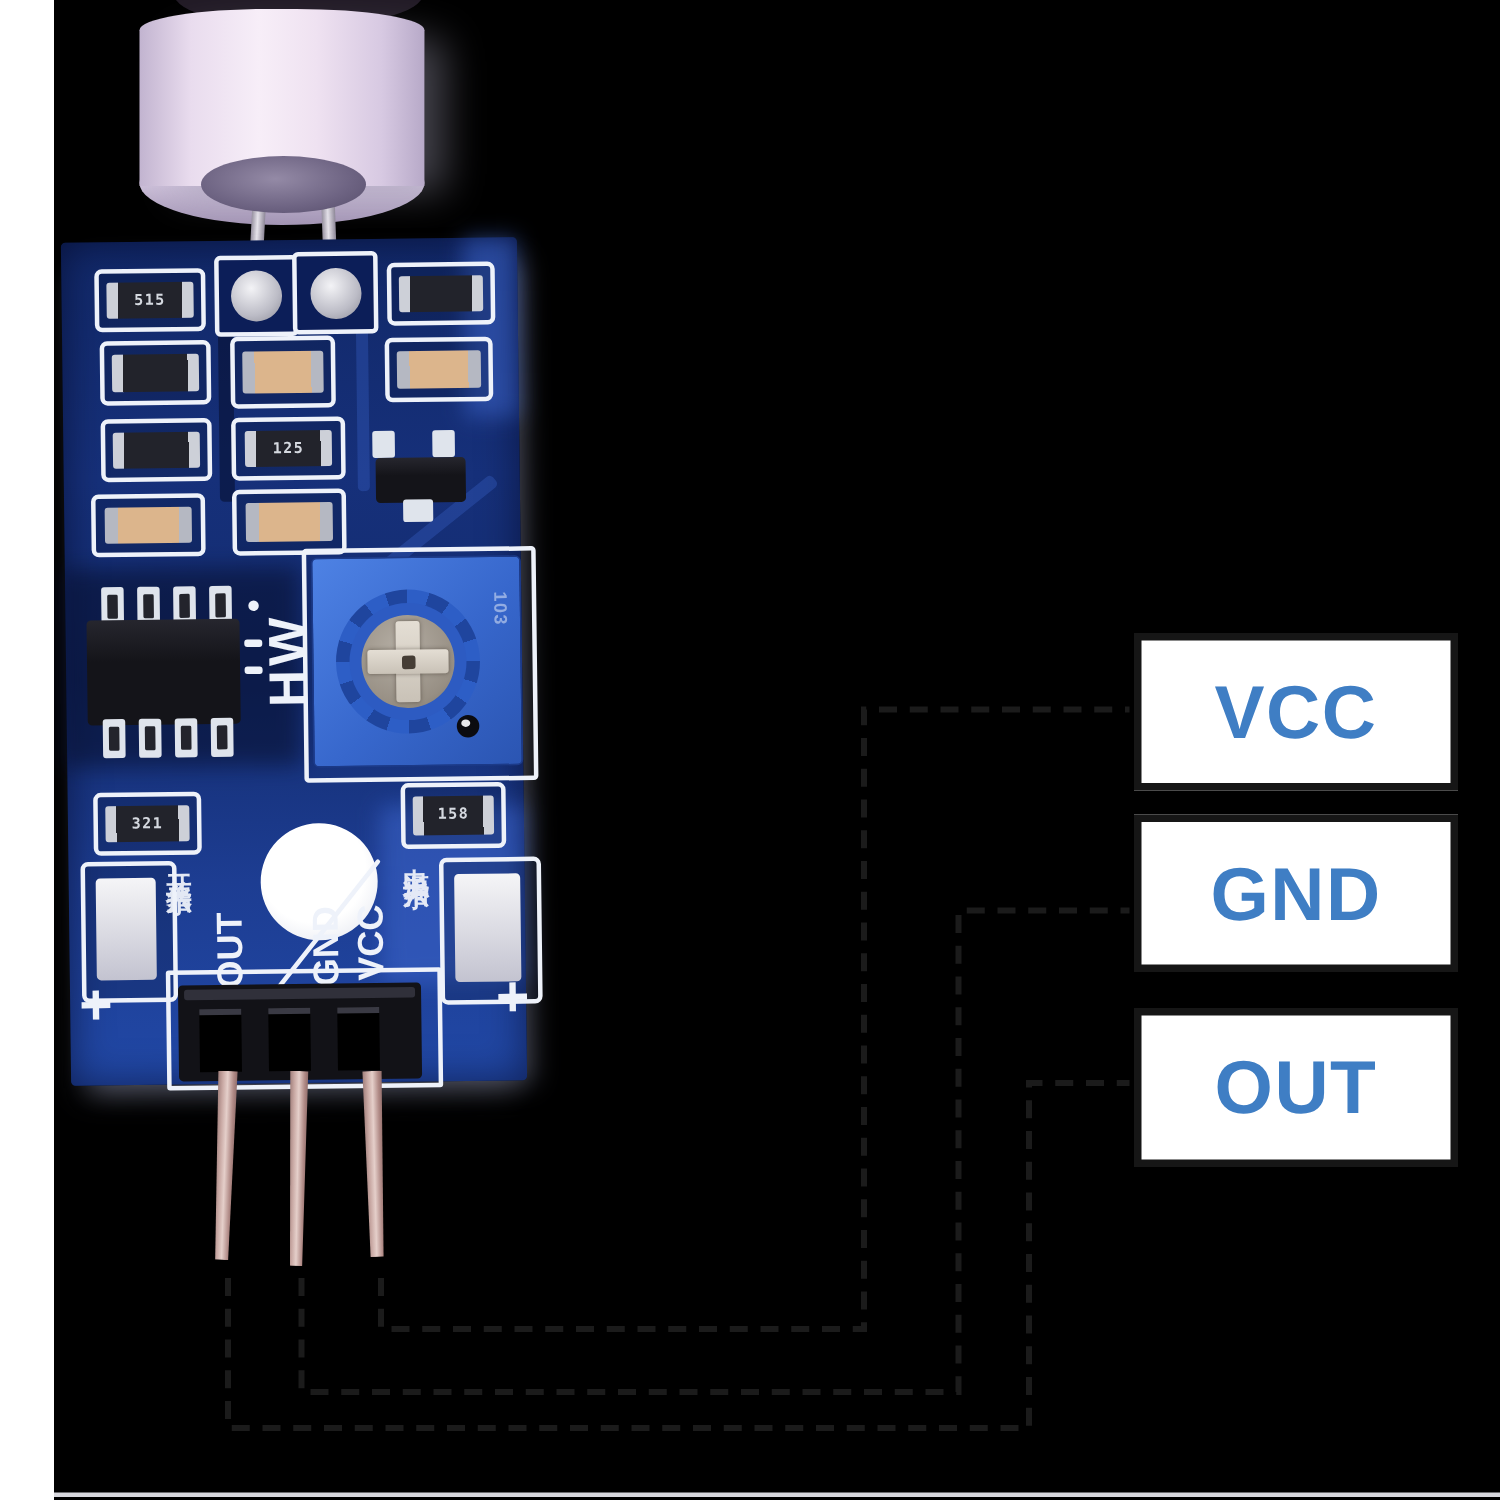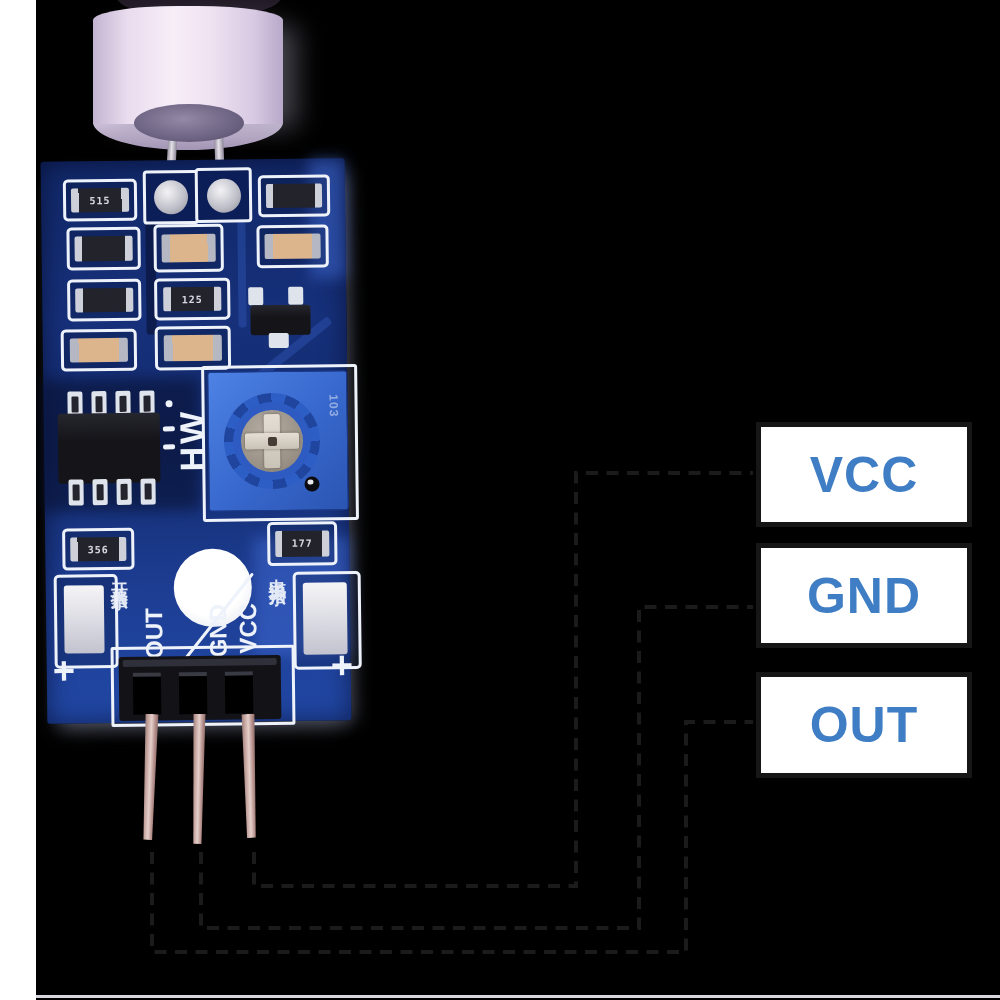--- a/index.html
+++ b/index.html
@@ -195,26 +195,26 @@
     <div class="abs cross-bar" style="left:220px;top:255px;width:16px;height:54px;"></div>
     <div class="abs cross-bar" style="left:201px;top:274px;width:54px;height:16px;"></div>
     <div class="abs dark-sq" style="left:224px;top:278px;width:9px;height:9px;"></div>
     <div class="abs stopdot" style="left:260px;top:318px;width:15px;height:15px;">
         <i></i>
       </div>
     <div class="abs cjk" style="left:283px;top:236px;font-size:12px;letter-spacing:1px;text-orientation:mixed;opacity:.5;">103</div>
 
     <div class="abs silk smd res" style="left:17px;top:367px;width:66px;height:36px;">
         <div class="chipbody">
-          <span class="mark">356</span>
+          <span class="mark">321</span>
         </div>
       </div>
     <div class="abs silk smd res" style="left:222px;top:363px;width:64px;height:38px;">
         <div class="chipbody">
-          <span class="mark">177</span>
+          <span class="mark">158</span>
         </div>
       </div>
 
     <div class="abs hole" style="left:128px;top:389px;width:78px;height:78px;"></div>
 
     <div class="abs silk" style="left:8px;top:413px;width:58px;height:88px;"></div>
     <div class="abs ledbody" style="left:18px;top:424px;width:40px;height:68px;"></div>
     <div class="abs silk" style="left:247px;top:413px;width:62px;height:92px;"></div>
     <div class="abs ledbody" style="left:257px;top:424px;width:44px;height:72px;"></div>
 

